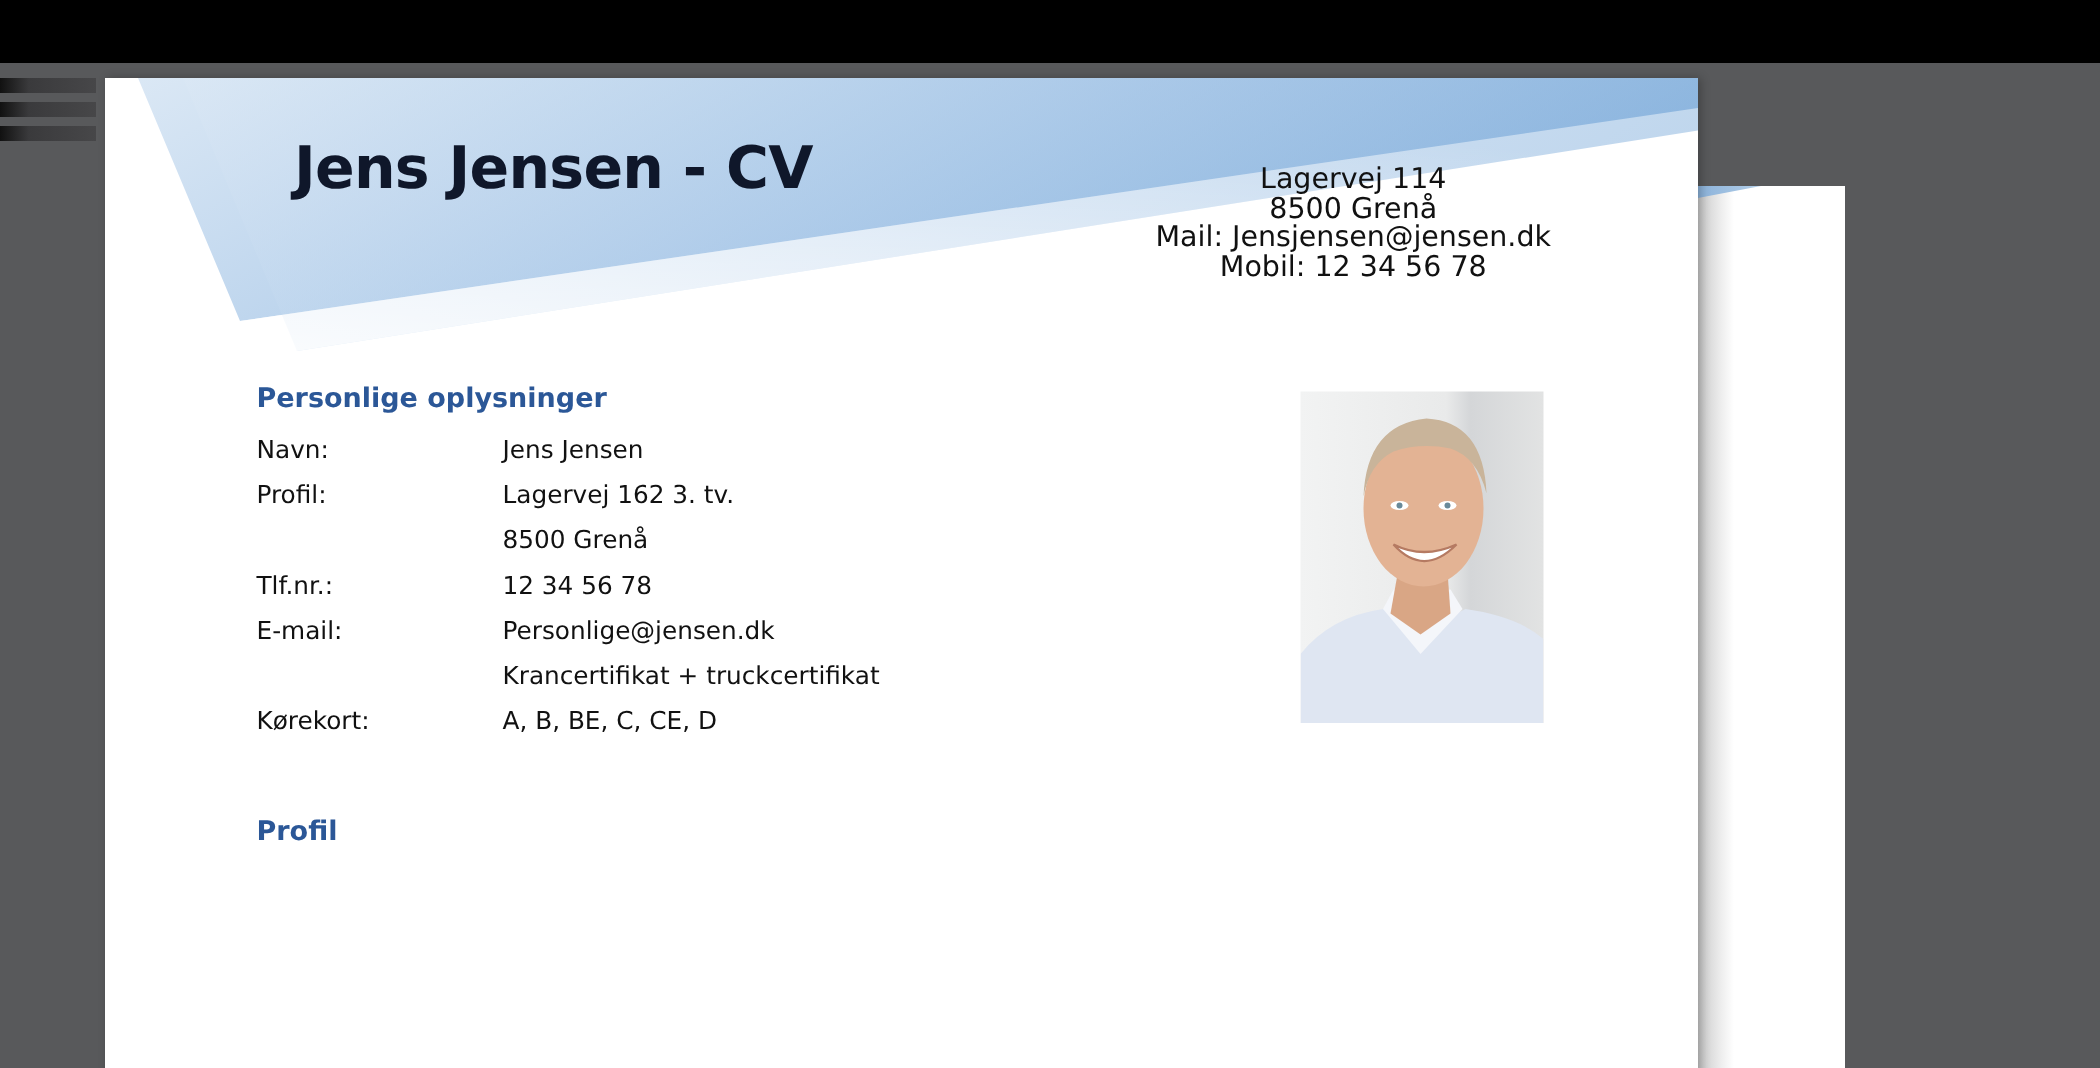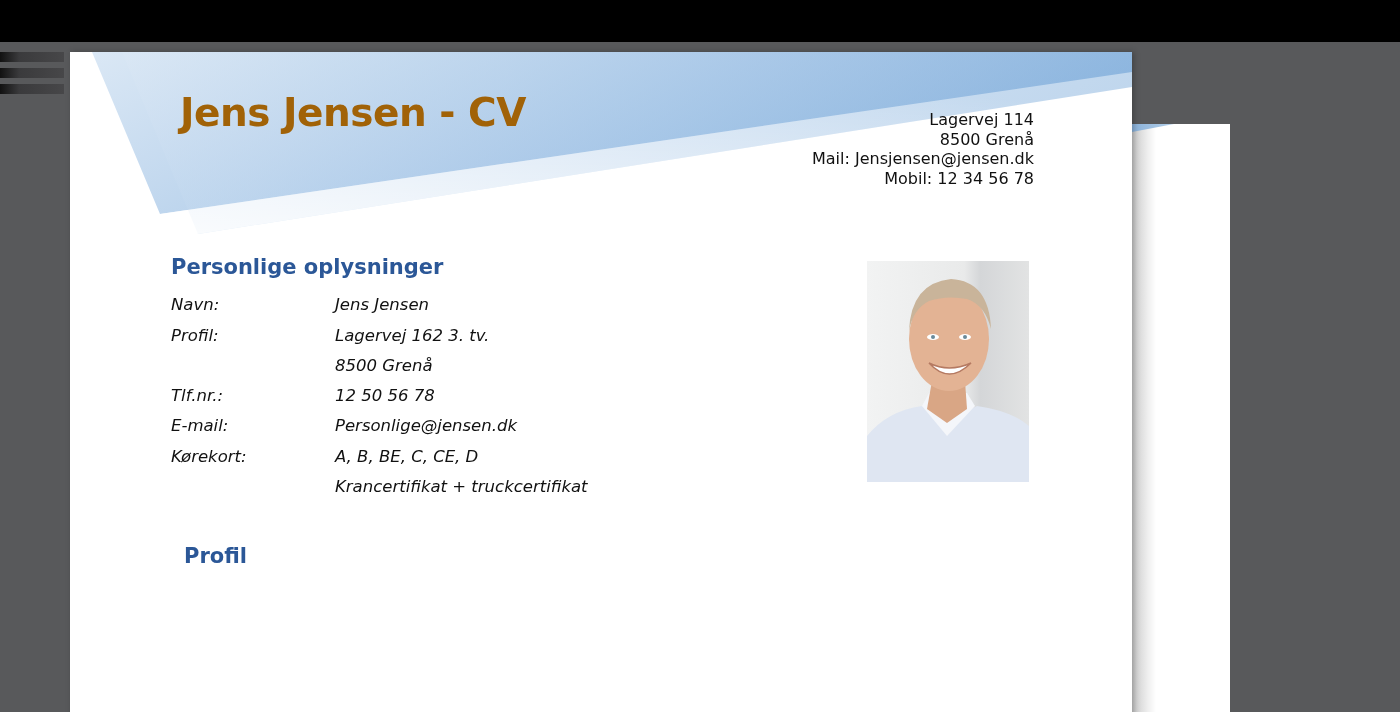--- a/index.html
+++ b/index.html
@@ -5,25 +5,25 @@
   * { box-sizing: border-box; margin: 0; padding: 0; }
   html, body { width: 1400px; height: 712px; overflow: hidden; }
   body { background: #58595b; position: relative; font-family: "DejaVu Sans", sans-serif; }
   .topbar { position: absolute; left: 0; top: 0; width: 1400px; height: 42px; background: #000; }
   .left-stub { position: absolute; left: 0; top: 52px; width: 64px; height: 50px; }
   .left-stub div { height: 10px; margin-bottom: 6px; background: linear-gradient(90deg, #111 0%, #3a3a3c 30%, #474749 100%); }
   .page-back { position: absolute; left: 1132px; top: 124px; width: 98px; height: 600px; background: linear-gradient(90deg, #c8c8c8 0px, #efefef 16px, #fff 24px, #fff 100%); }
   .page-back .sliver { position: absolute; left: 0; top: 0; width: 42px; height: 8px; background: linear-gradient(90deg, #8bb2da, #b3cfe9); clip-path: polygon(0 0, 100% 0, 0 100%); }
   .page { position: absolute; left: 70px; top: 52px; width: 1062px; height: 680px; background: #fff; overflow: hidden; box-shadow: 2px 0 6px rgba(0,0,0,0.25); }
   .banner { position: absolute; left: 0; top: 0; width: 1062px; height: 200px; }
-  .title { position: absolute; left: 110px; top: 38px; font-family: "DejaVu Sans", sans-serif; font-weight: bold; font-size: 39px; color: #a16207; letter-spacing: -0.5px; }
-  .contact { position: absolute; right: 98px; top: 58px; text-align: right; font-family: "DejaVu Sans", sans-serif; font-size: 16px; line-height: 19.5px; color: #111; }
-  .section-h { position: absolute; left: 101px; font-family: "DejaVu Sans", sans-serif; font-weight: bold; font-size: 21px; color: #2b5797; }
+  .title { position: absolute; left: 126px; top: 38px; font-family: "DejaVu Sans", sans-serif; font-weight: bold; font-size: 39px; color: #0f172a; letter-spacing: -0.5px; }
+  .contact { position: absolute; right: 98px; top: 58px; text-align: center; font-family: "DejaVu Sans", sans-serif; font-size: 19px; line-height: 19.5px; color: #111; }
+  .section-h { position: absolute; left: 101px; font-family: "DejaVu Sans", sans-serif; font-weight: bold; font-size: 18px; color: #2b5797; }
   .info { position: absolute; left: 101px; top: 232px; font-size: 16.5px; color: #111; }
-  .info .row { display: flex; height: 30.3px; align-items: flex-end; font-style: italic; }
+  .info .row { display: flex; height: 30.3px; align-items: center; }
   .info .lbl { width: 164px; }
   .photo { position: absolute; left: 797px; top: 209px; width: 162px; height: 221px; overflow: hidden; background: linear-gradient(90deg, #f2f3f3 0%, #e9eaea 60%, #d4d6d8 70%, #e2e3e3 100%); }
   .profil { position: absolute; left: 101px; top: 522px; width: 860px; font-size: 16.5px; line-height: 25px; color: #111; text-align: justify; }
   .profil p { margin-bottom: 10px; }
 </style>
 </head>
 <body>
 
 <div class="topbar"></div>
 <div class="left-stub">
@@ -73,48 +73,48 @@
     <div class="row">
         <span class="lbl">Profil:</span>
         <span>Lagervej 162 3. tv.</span>
       </div>
     <div class="row">
         <span class="lbl"></span>
         <span>8500 Grenå</span>
       </div>
     <div class="row">
         <span class="lbl">Tlf.nr.:</span>
-        <span>12 50 56 78</span>
+        <span>12 34 56 78</span>
       </div>
     <div class="row">
         <span class="lbl">E-mail:</span>
         <span>Personlige@jensen.dk</span>
       </div>
     <div class="row">
+        <span class="lbl"></span>
+        <span>Krancertifikat + truckcertifikat</span>
+      </div>
+    <div class="row">
         <span class="lbl">Kørekort:</span>
         <span>A, B, BE, C, CE, D</span>
-      </div>
-    <div class="row">
-        <span class="lbl"></span>
-        <span>Krancertifikat + truckcertifikat</span>
       </div>
   </div>
 
   <div class="photo" title="portrait-photo">
     <svg width="162" height="221" viewBox="0 0 162 221">
       <path d="M0,175 Q20,150 55,145 L80,160 L110,145 Q145,150 162,165 L162,221 L0,221 Z" fill="#dfe6f2"></path>
       <path d="M55,145 L80,175 L108,145 L100,132 L62,132 Z" fill="#f4f6fa"></path>
       <path d="M65,120 L98,120 L100,148 L80,162 L60,148 Z" fill="#d9a685"></path>
       <ellipse cx="82" cy="78" rx="40" ry="52" fill="#e3b394"></ellipse>
       <path d="M42,70 Q44,22 84,18 Q122,20 124,68 Q118,44 100,38 Q80,34 62,40 Q46,48 42,70 Z" fill="#c9b49a"></path>
       <ellipse cx="66" cy="76" rx="6" ry="3" fill="#ffffff"></ellipse>
       <ellipse cx="98" cy="76" rx="6" ry="3" fill="#ffffff"></ellipse>
       <circle cx="66" cy="76" r="2" fill="#6a8a9a"></circle>
       <circle cx="98" cy="76" r="2" fill="#6a8a9a"></circle>
       <path d="M62,102 Q82,124 104,102 Q82,112 62,102 Z" fill="#ffffff" stroke="#b57a62" stroke-width="1.5"></path>
     </svg>
   </div>
 
-  <div class="section-h" style="top:492px;margin-left:13px;">Profil</div>
+  <div class="section-h" style="top:492px;">Profil</div>
 
   <div class="profil">
   </div>
 </div>
 
 </body></html>

